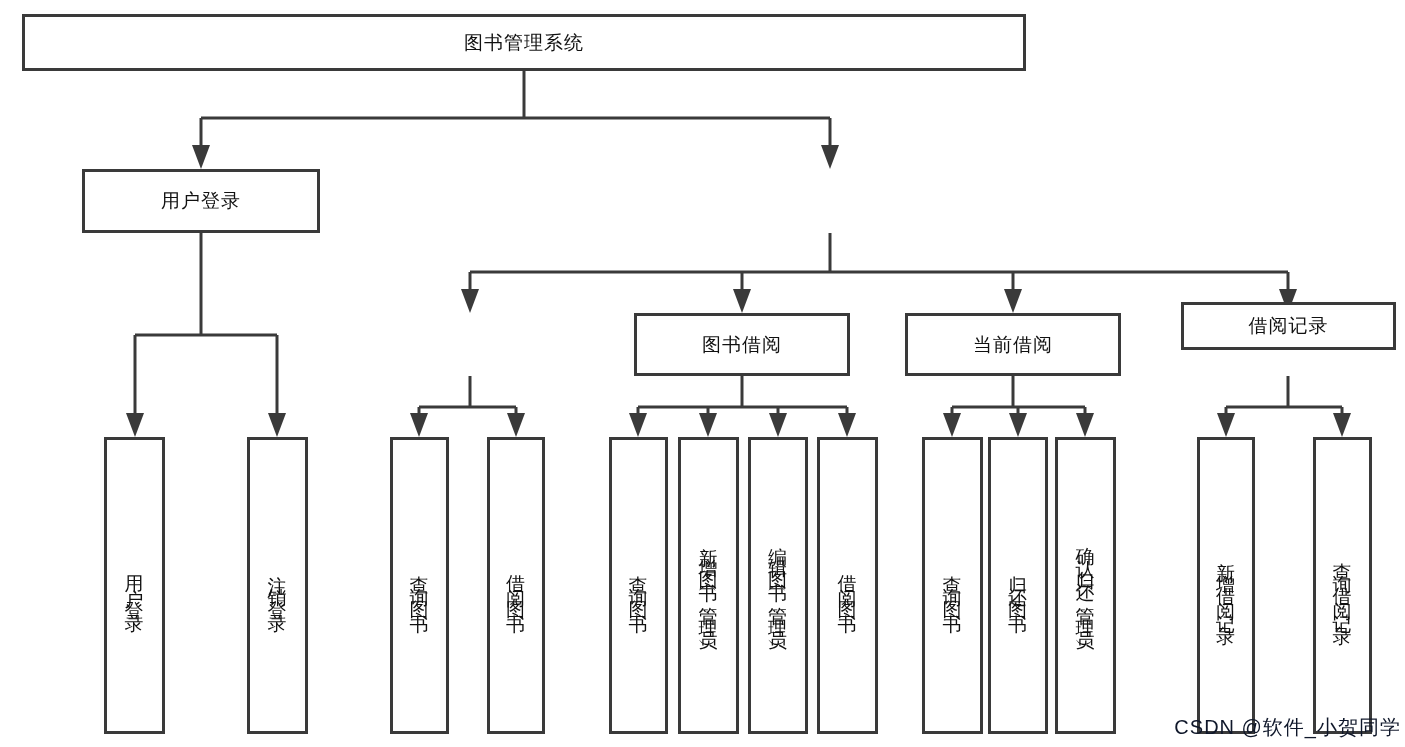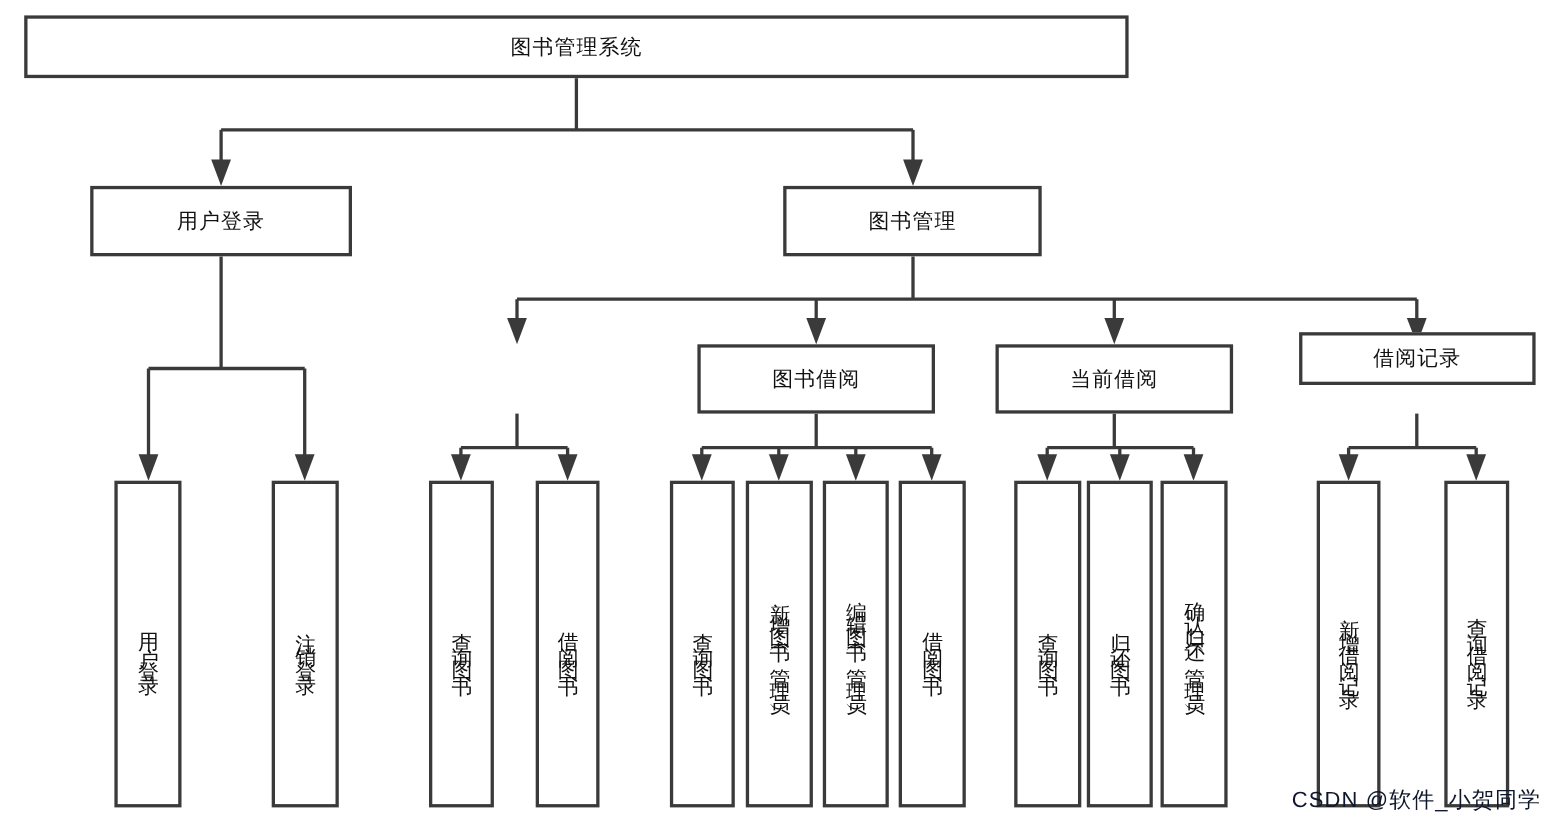--- a/index.html
+++ b/index.html
@@ -146,23 +146,20 @@
     </g>
   </svg>
 
   <div class="box" style="left:22px; top:14px; width:1004px; height:57px;">
     <span class="hlabel">图书管理系统</span>
   </div>
 
   <div class="box" style="left:82px; top:169px; width:238px; height:64px;">
     <span class="hlabel">用户登录</span>
   </div>
-  <div class="box" style="left:712px; top:169px; width:235px; height:64px;">
-    <span class="hlabel">图书管理</span>
-  </div>
 
   <div class="box" style="left:905px; top:313px; width:216px; height:63px;">
     <span class="hlabel">当前借阅</span>
   </div>
   <div class="box" style="left:634px; top:313px; width:216px; height:63px;">
     <span class="hlabel">图书借阅</span>
   </div>
   <div class="box" style="left:1181px; top:302px; width:215px; height:48px;">
     <span class="hlabel">借阅记录</span>
   </div>

